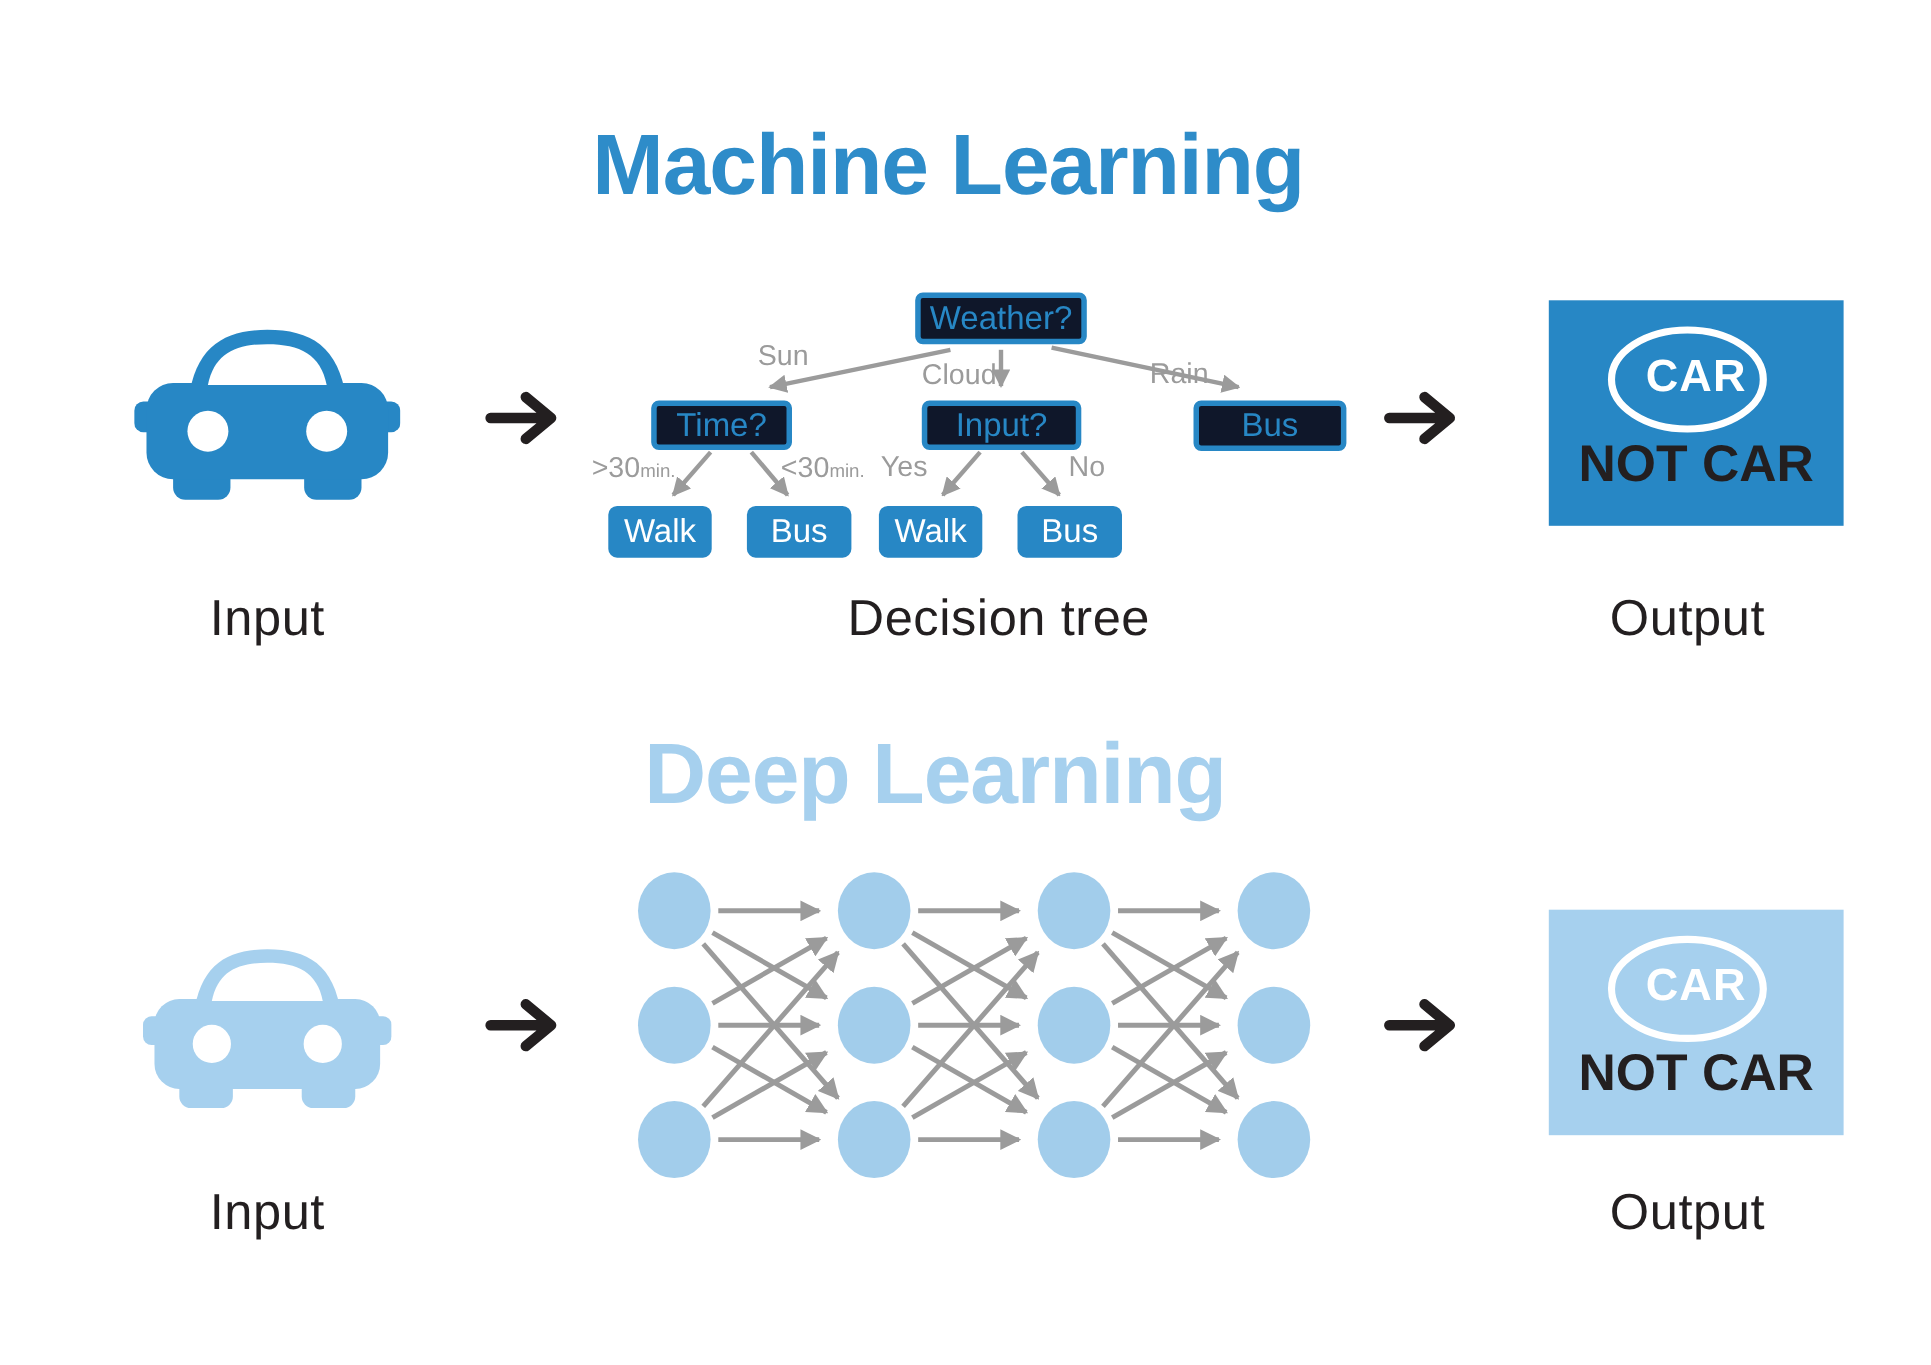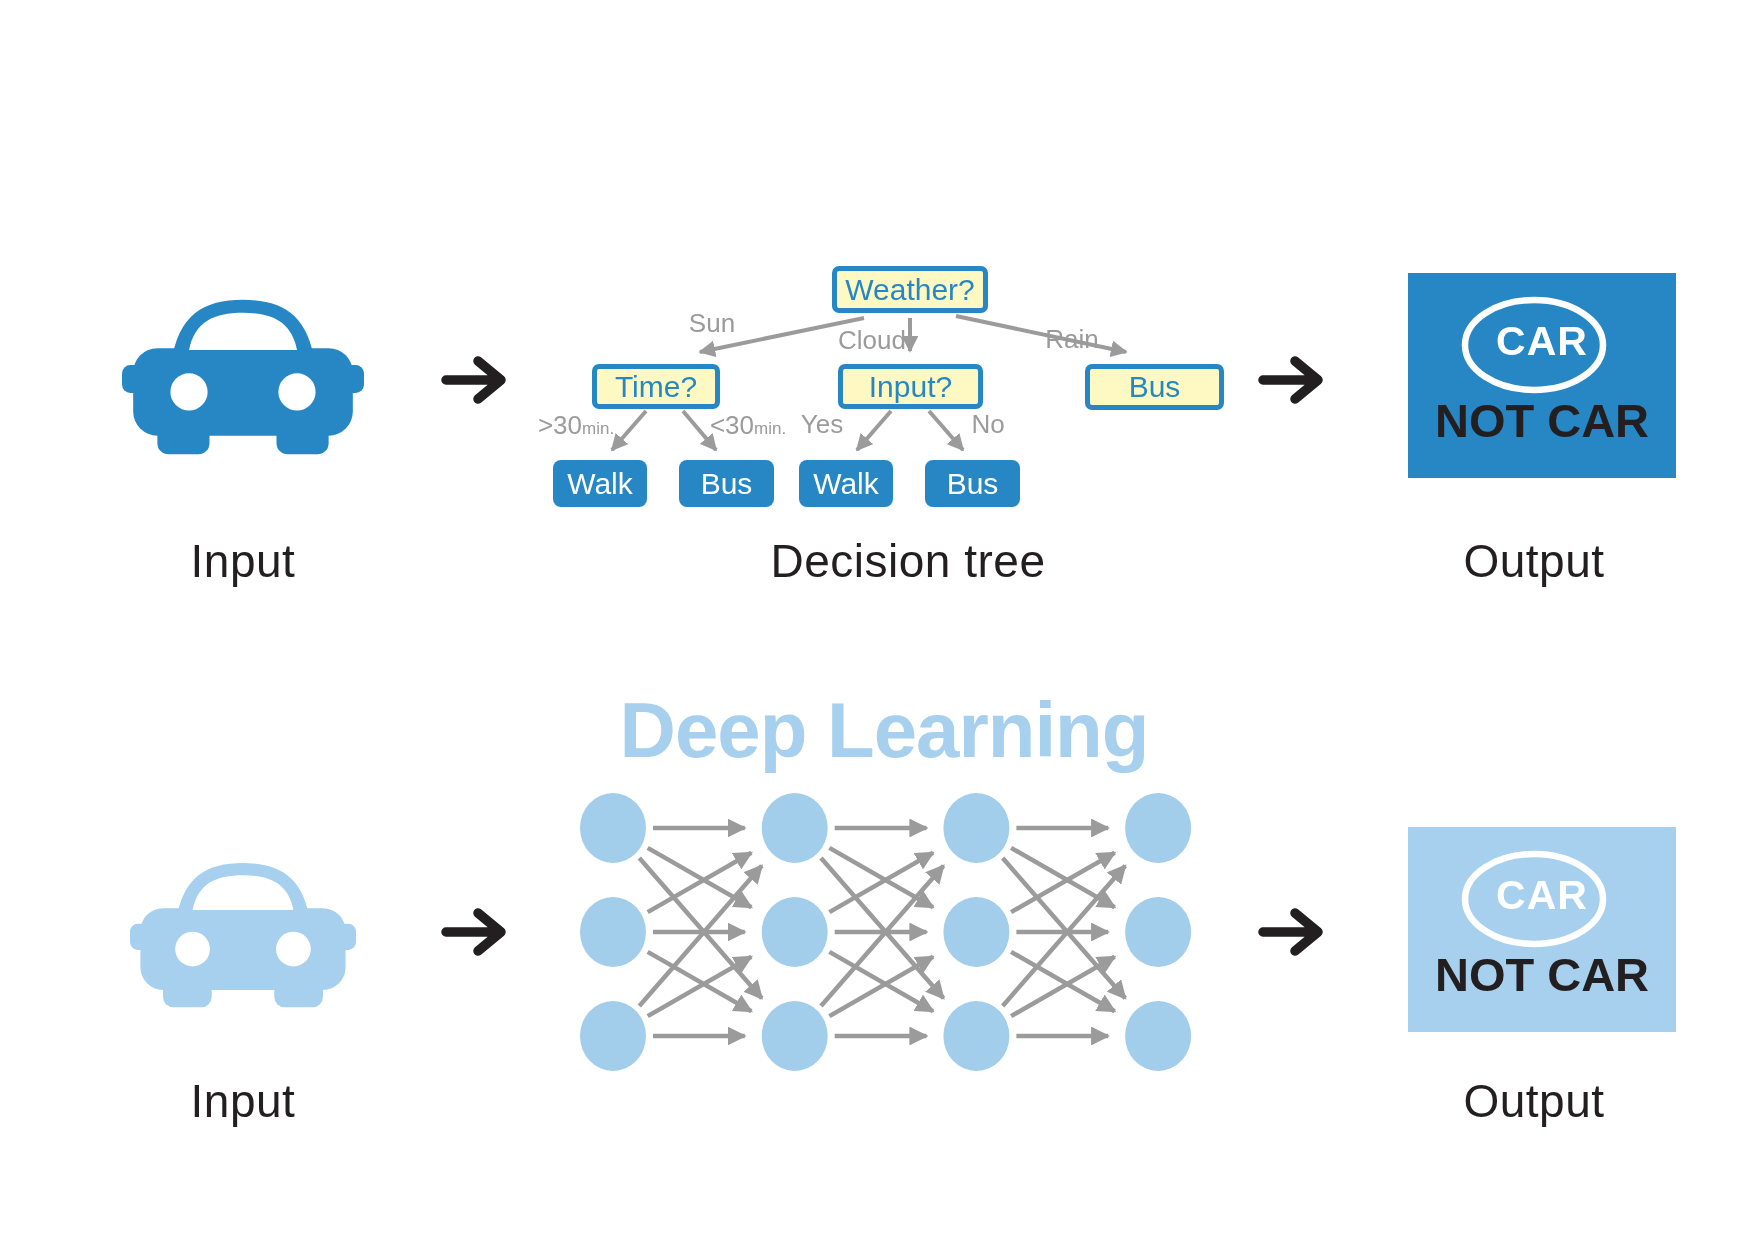--- a/index.html
+++ b/index.html
@@ -11,32 +11,32 @@
     --dark:#231f20;
   }
   html,body{margin:0;padding:0;background:#ffffff;}
   body{font-family:"Liberation Sans","DejaVu Sans",sans-serif;}
   .canvas{position:relative;width:1755px;height:1241px;background:#fff;overflow:hidden;}
   #overlay{position:absolute;left:0;top:0;width:1755px;height:1241px;}
 
   .title{position:absolute;transform:translateX(-50%);font-size:78px;font-weight:800;
          letter-spacing:-1px;white-space:nowrap;line-height:1;}
   .ml-title{left:862px;top:110px;color:var(--blue-title);}
-  .dl-title{left:884px;top:664px;color:var(--light-blue);margin-top:27px;}
+  .dl-title{left:850px;top:664px;color:var(--light-blue);}
 
   .big-label{position:absolute;transform:translateX(-50%);font-size:46px;color:var(--dark);
              letter-spacing:0.5px;white-space:nowrap;line-height:1.1;}
 
   .car{position:absolute;}
   .car svg{display:block;width:100%;height:100%;}
   .car-ml{left:122px;top:284px;width:242px;height:188px;color:var(--blue);}
   .car-dl{left:130px;top:848px;width:226px;height:176px;color:var(--light-blue);}
 
   .box{position:absolute;box-sizing:border-box;border:5px solid var(--blue);border-radius:7px;
-       background:#fef9c3;color:var(--blue);display:flex;align-items:center;justify-content:center;
+       background:#0f172a;color:var(--blue);display:flex;align-items:center;justify-content:center;
        font-size:30px;line-height:1;white-space:nowrap;}
   .leaf{background:var(--blue);color:#fff;border:none;border-radius:8px;}
 
   .bx-weather{left:832px;top:266px;width:156px;height:47px;}
   .bx-time{left:592px;top:364px;width:128px;height:45px;}
   .bx-hungry{left:838px;top:364px;width:145px;height:45px;}
   .bx-busr{left:1085px;top:364px;width:139px;height:46px;}
   .bx-walk1{left:553px;top:460px;width:94px;height:47px;}
   .bx-bus1{left:679px;top:460px;width:95px;height:47px;}
   .bx-walk2{left:799px;top:460px;width:94px;height:47px;}
@@ -136,20 +136,21 @@
         <ellipse cx="794.7" cy="1036" rx="33" ry="35"></ellipse>
         <ellipse cx="976.4" cy="828" rx="33" ry="35"></ellipse>
         <ellipse cx="976.4" cy="932" rx="33" ry="35"></ellipse>
         <ellipse cx="976.4" cy="1036" rx="33" ry="35"></ellipse>
         <ellipse cx="1158.1" cy="828" rx="33" ry="35"></ellipse>
         <ellipse cx="1158.1" cy="932" rx="33" ry="35"></ellipse>
         <ellipse cx="1158.1" cy="1036" rx="33" ry="35"></ellipse>
       </g>
     </svg>
 
+  <div class="title ml-title">Machine Learning</div>
 
   <div class="car car-ml">
     <svg viewBox="0 0 260 200">
       <g fill="currentColor">
         <rect x="38" y="148" width="56" height="34" rx="12"></rect>
         <rect x="166" y="148" width="56" height="34" rx="12"></rect>
         <rect x="0" y="86" width="24" height="30" rx="9"></rect>
         <rect x="236" y="86" width="24" height="30" rx="9"></rect>
         <path d="M130,16 C88,16 60,32 53,84 L207,84 C200,32 172,16 130,16 Z"></path>
         <rect x="12" y="68" width="236" height="94" rx="26"></rect>

